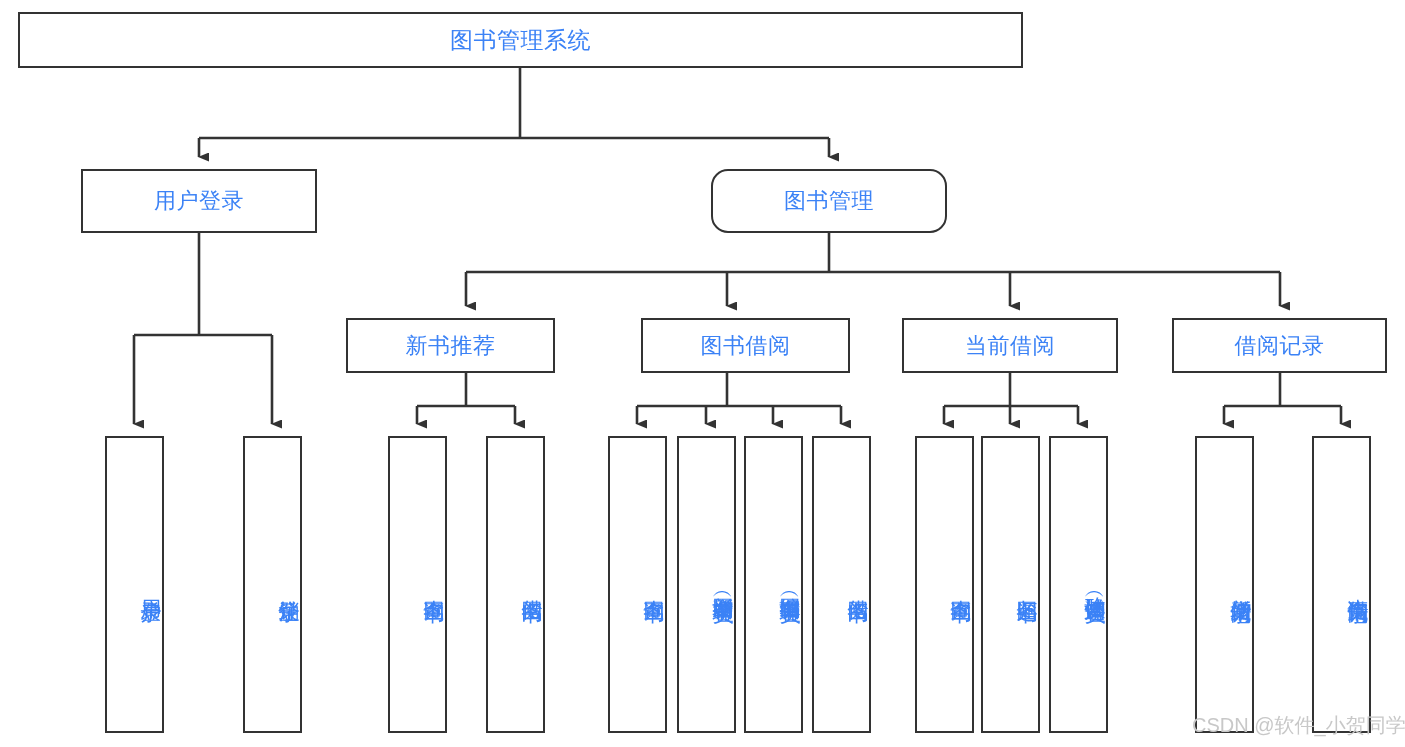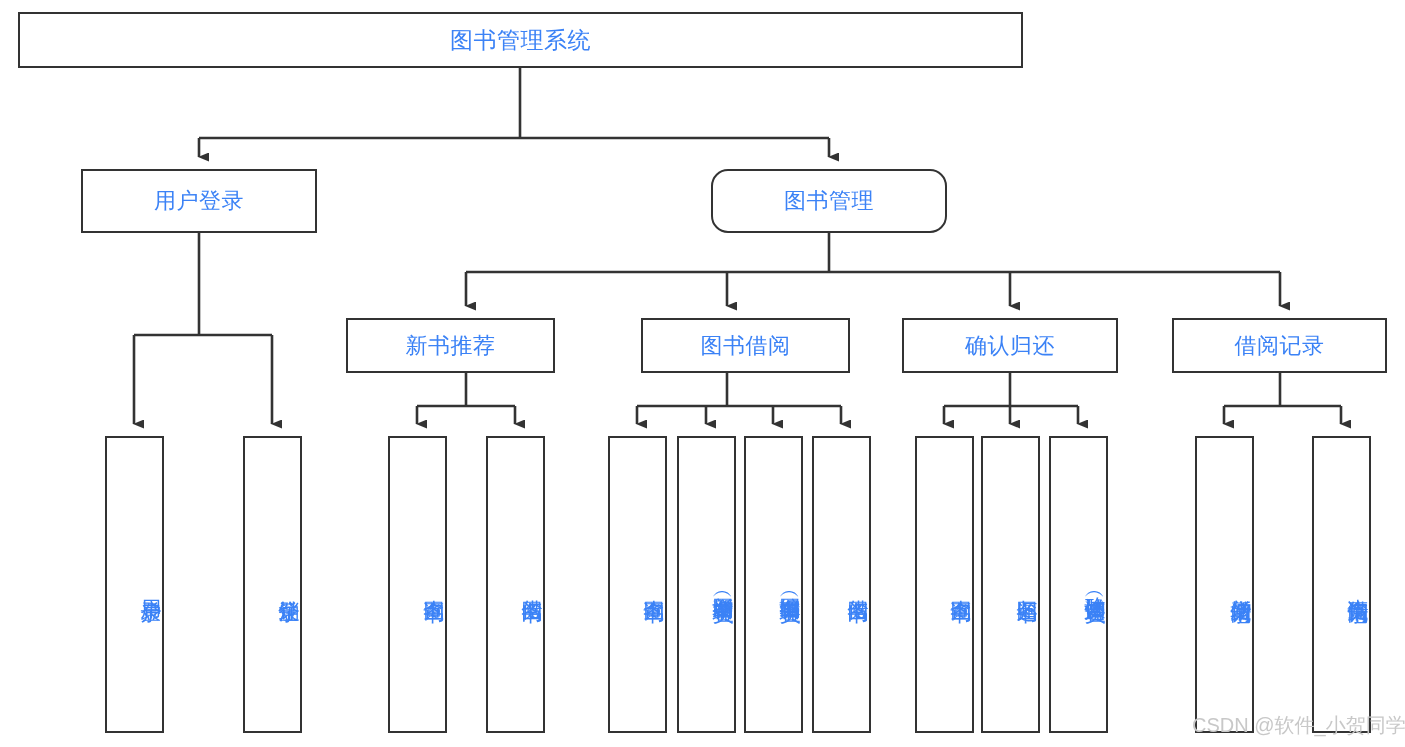--- a/index.html
+++ b/index.html
@@ -145,21 +145,21 @@
     <span class="label">图书管理</span>
   </div>
 
   <div class="node horiz" style="left:346px; top:318px; width:209px; height:55px;">
     <span class="label">新书推荐</span>
   </div>
   <div class="node horiz" style="left:641px; top:318px; width:209px; height:55px;">
     <span class="label">图书借阅</span>
   </div>
   <div class="node horiz" style="left:902px; top:318px; width:216px; height:55px;">
-    <span class="label">确认归还</span>
+    <span class="label">当前借阅</span>
   </div>
   <div class="node horiz" style="left:1172px; top:318px; width:215px; height:55px;">
     <span class="label">借阅记录</span>
   </div>
 
   <div class="node vert" style="left:105px; top:436px; width:59px; height:297px;">
     <span class="label">用户登录</span>
   </div>
   <div class="node vert" style="left:243px; top:436px; width:59px; height:297px;">
     <span class="label">注销登录</span>

